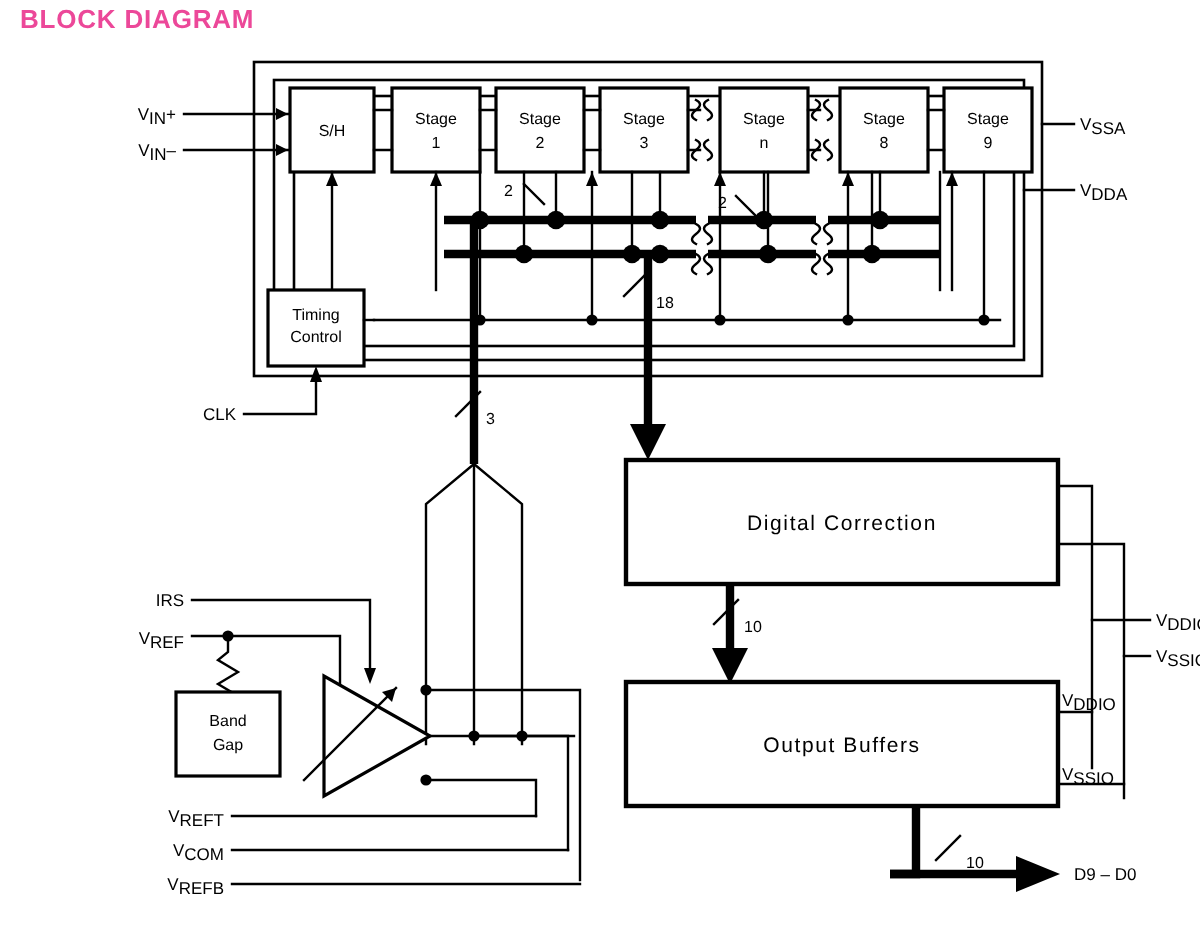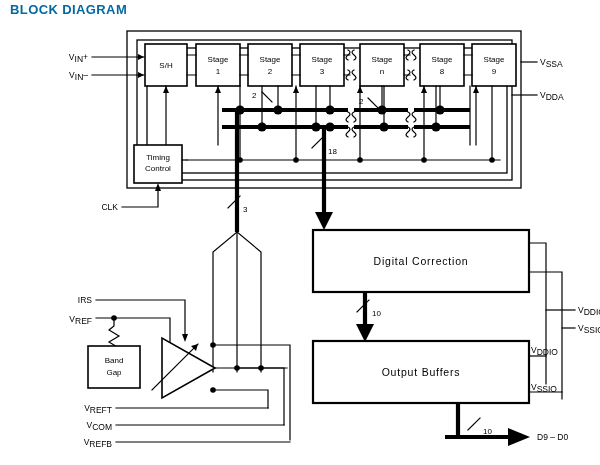--- a/index.html
+++ b/index.html
@@ -20,21 +20,21 @@
     height: 465px;
     background: #ffffff;
   }
   #title {
     position: absolute;
     left: 10px;
     top: 2px;
     font-size: 13px;
     font-weight: bold;
     letter-spacing: 0.4px;
-    color: #0369a1;
+    color: #ec4899;
   }
   svg#diagram {
     position: absolute;
     left: 0;
     top: 0;
     width: 600px;
     height: 465px;
   }
   .blk-rect {
     fill: #ffffff;

